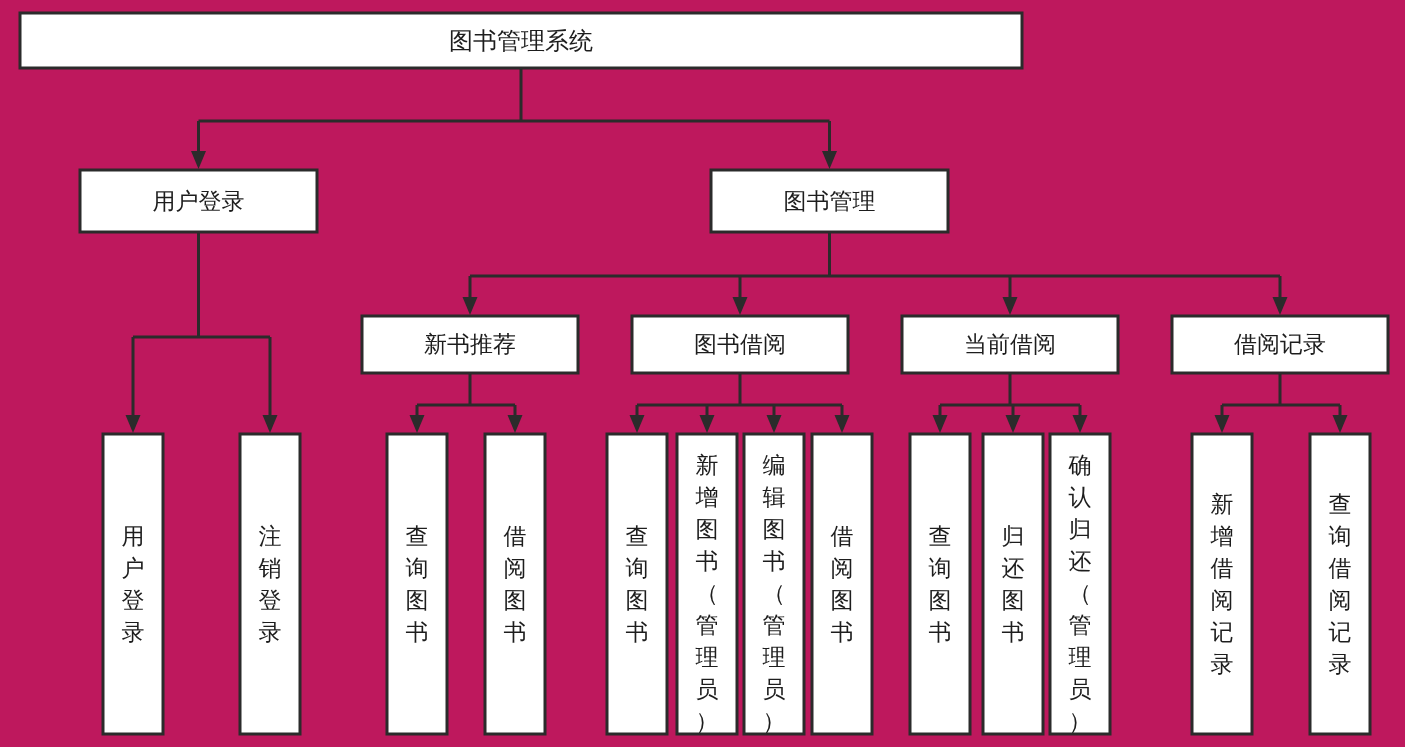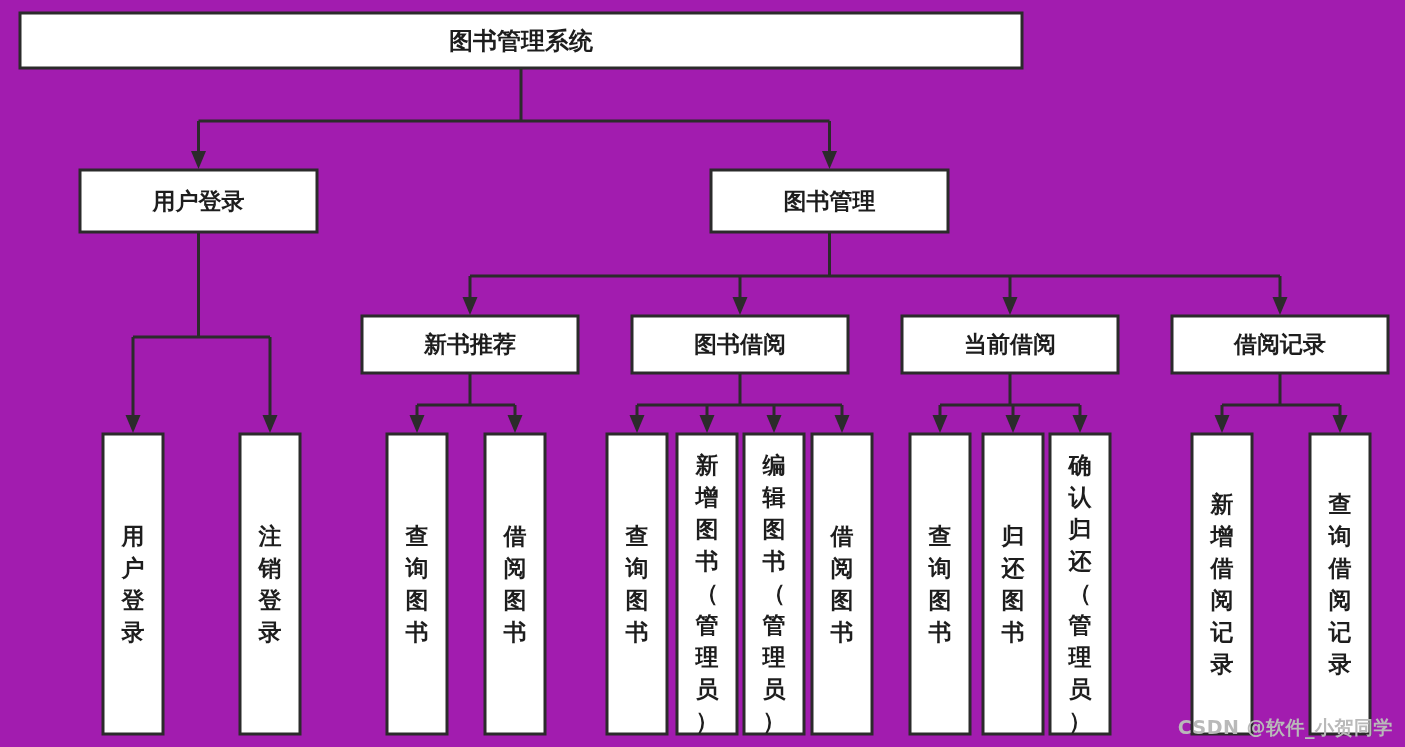--- a/index.html
+++ b/index.html
@@ -12,22 +12,21 @@
     width: 1405px;
     height: 747px;
     font-family: "DejaVu Sans", "Liberation Sans", sans-serif;
     overflow: hidden;
     position: relative;
   }
   #diagram-root {
     position: relative;
     width: 1405px;
     height: 747px;
-    background: #a21caf;
-    font-weight: bold;
+    background: #be185d;
   }
   svg#tree-svg {
     position: absolute;
     left: 0;
     top: 0;
     width: 1405px;
     height: 747px;
     display: block;
   }
   .node-rect {
@@ -214,14 +213,13 @@
           <rect class="node-rect" x="1192" y="434" width="60" height="300"></rect>
           <text class="leaf-label-v" x="1222" y="512"><tspan x="1222" dy="0">新</tspan><tspan x="1222" dy="32">增</tspan><tspan x="1222" dy="32">借</tspan><tspan x="1222" dy="32">阅</tspan><tspan x="1222" dy="32">记</tspan><tspan x="1222" dy="32">录</tspan></text>
         </g>
         <g>
           <rect class="node-rect" x="1310" y="434" width="60" height="300"></rect>
           <text class="leaf-label-v" x="1340" y="512"><tspan x="1340" dy="0">查</tspan><tspan x="1340" dy="32">询</tspan><tspan x="1340" dy="32">借</tspan><tspan x="1340" dy="32">阅</tspan><tspan x="1340" dy="32">记</tspan><tspan x="1340" dy="32">录</tspan></text>
         </g>
       </g>
   </svg>
 
-  <div class="watermark">CSDN @软件_小贺同学</div>
 </div>
 
 </body></html>

